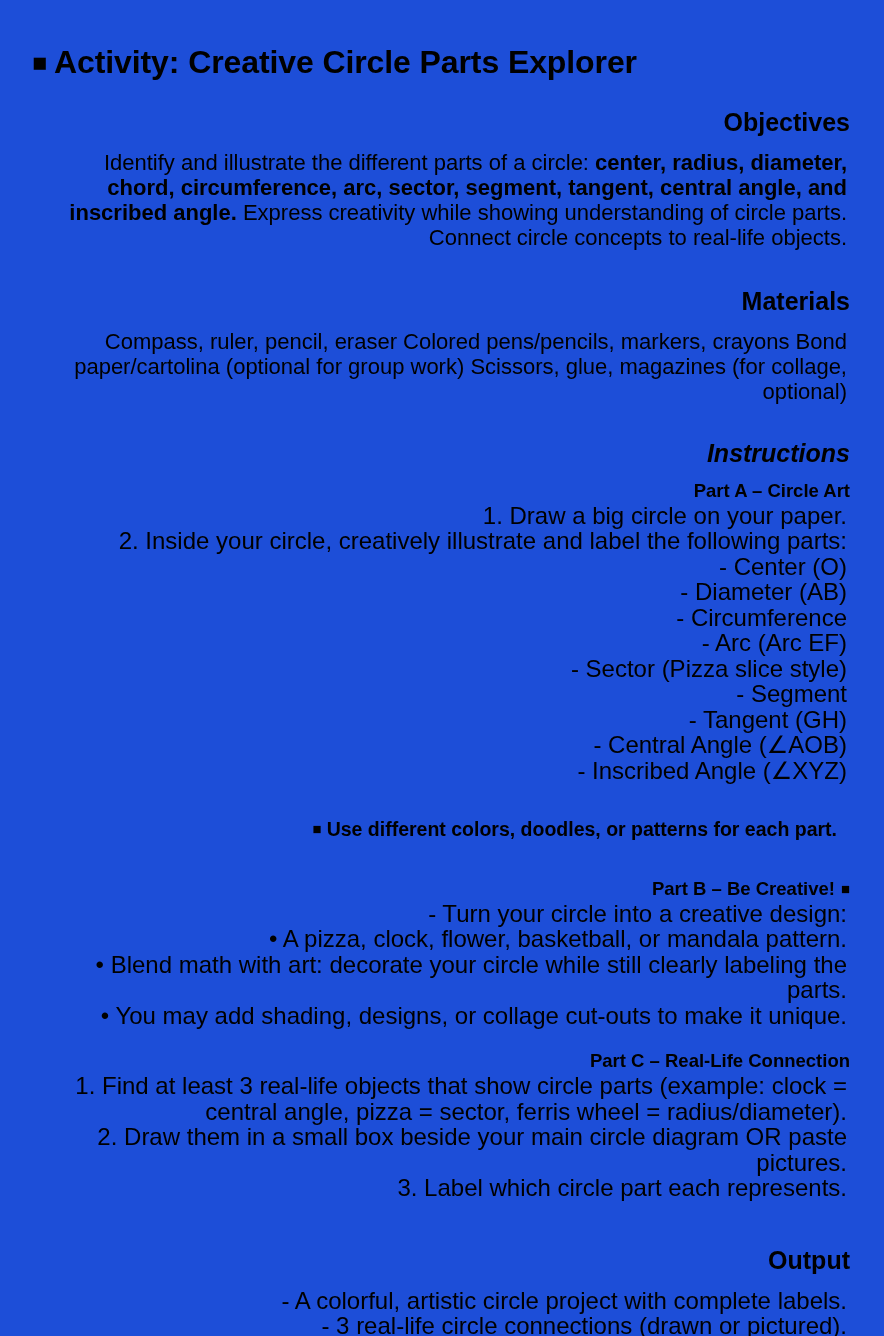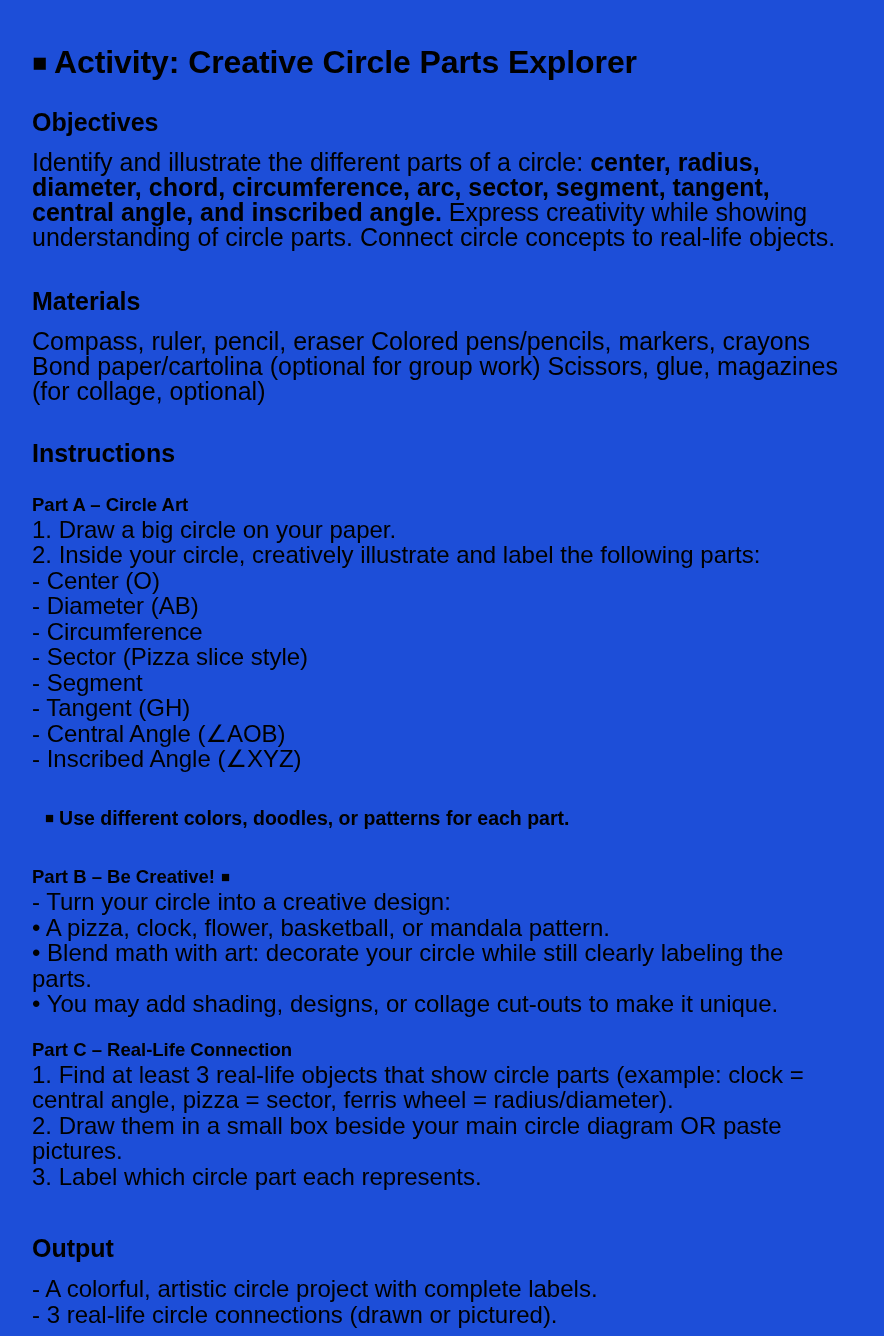--- a/index.html
+++ b/index.html
@@ -34,25 +34,26 @@
     margin-right: 7px;
   }
   .section-heading {
     font-size: 25px;
     font-weight: bold;
     line-height: 1.2;
     margin: 0 0 13px 0;
   }
   .section {
     margin-bottom: 22px;
+    text-align: right;
   }
   .section.materials { margin-bottom: 20px; }
   .section.instructions { margin-bottom: 18px; }
   .para {
-    font-size: 25px;
+    font-size: 22px;
     line-height: 25px;
     margin: 0;
     max-width: 815px;
   }
   .para b { font-weight: bold; }
   .sub-heading {
     font-size: 18.5px;
     font-weight: bold;
     line-height: 25px;
     margin: 0;
@@ -79,21 +80,21 @@
   .square-note .sq {
     font-size: 15px;
     vertical-align: 2px;
     margin-right: 5px;
   }
   .sub-heading .sq {
     font-size: 15px;
     vertical-align: 1px;
     margin-left: 6px;
   }
-  .heading-tight { margin-bottom: 24px; }
+  .heading-tight { margin-bottom: 10px; font-style: italic; }
 </style>
 </head>
 <body>
 
 <div class="page">
 
   <h1 class="doc-title"><span class="sq">■</span><span>Activity: Creative Circle Parts Explorer</span></h1>
 
   <div class="section">
     <h2 class="section-heading">Objectives</h2>
@@ -112,20 +113,21 @@
   <div class="section instructions">
     <h2 class="section-heading heading-tight">Instructions</h2>
 
     <div class="block">
       <p class="sub-heading">Part A – Circle Art</p>
       <p class="line">1. Draw a big circle on your paper.</p>
       <p class="line">2. Inside your circle, creatively illustrate and label the following parts:</p>
       <p class="line">- Center (O)</p>
       <p class="line">- Diameter (AB)</p>
       <p class="line">- Circumference</p>
+      <p class="line">- Arc (Arc EF)</p>
       <p class="line">- Sector (Pizza slice style)</p>
       <p class="line">- Segment</p>
       <p class="line">- Tangent (GH)</p>
       <p class="line">- Central Angle (∠AOB)</p>
       <p class="line">- Inscribed Angle (∠XYZ)</p>
     </div>
 
     <div class="spacer-md"></div>
 
     <p class="square-note"><span class="sq">■</span><span>Use different colors, doodles, or patterns for each part.</span></p>

